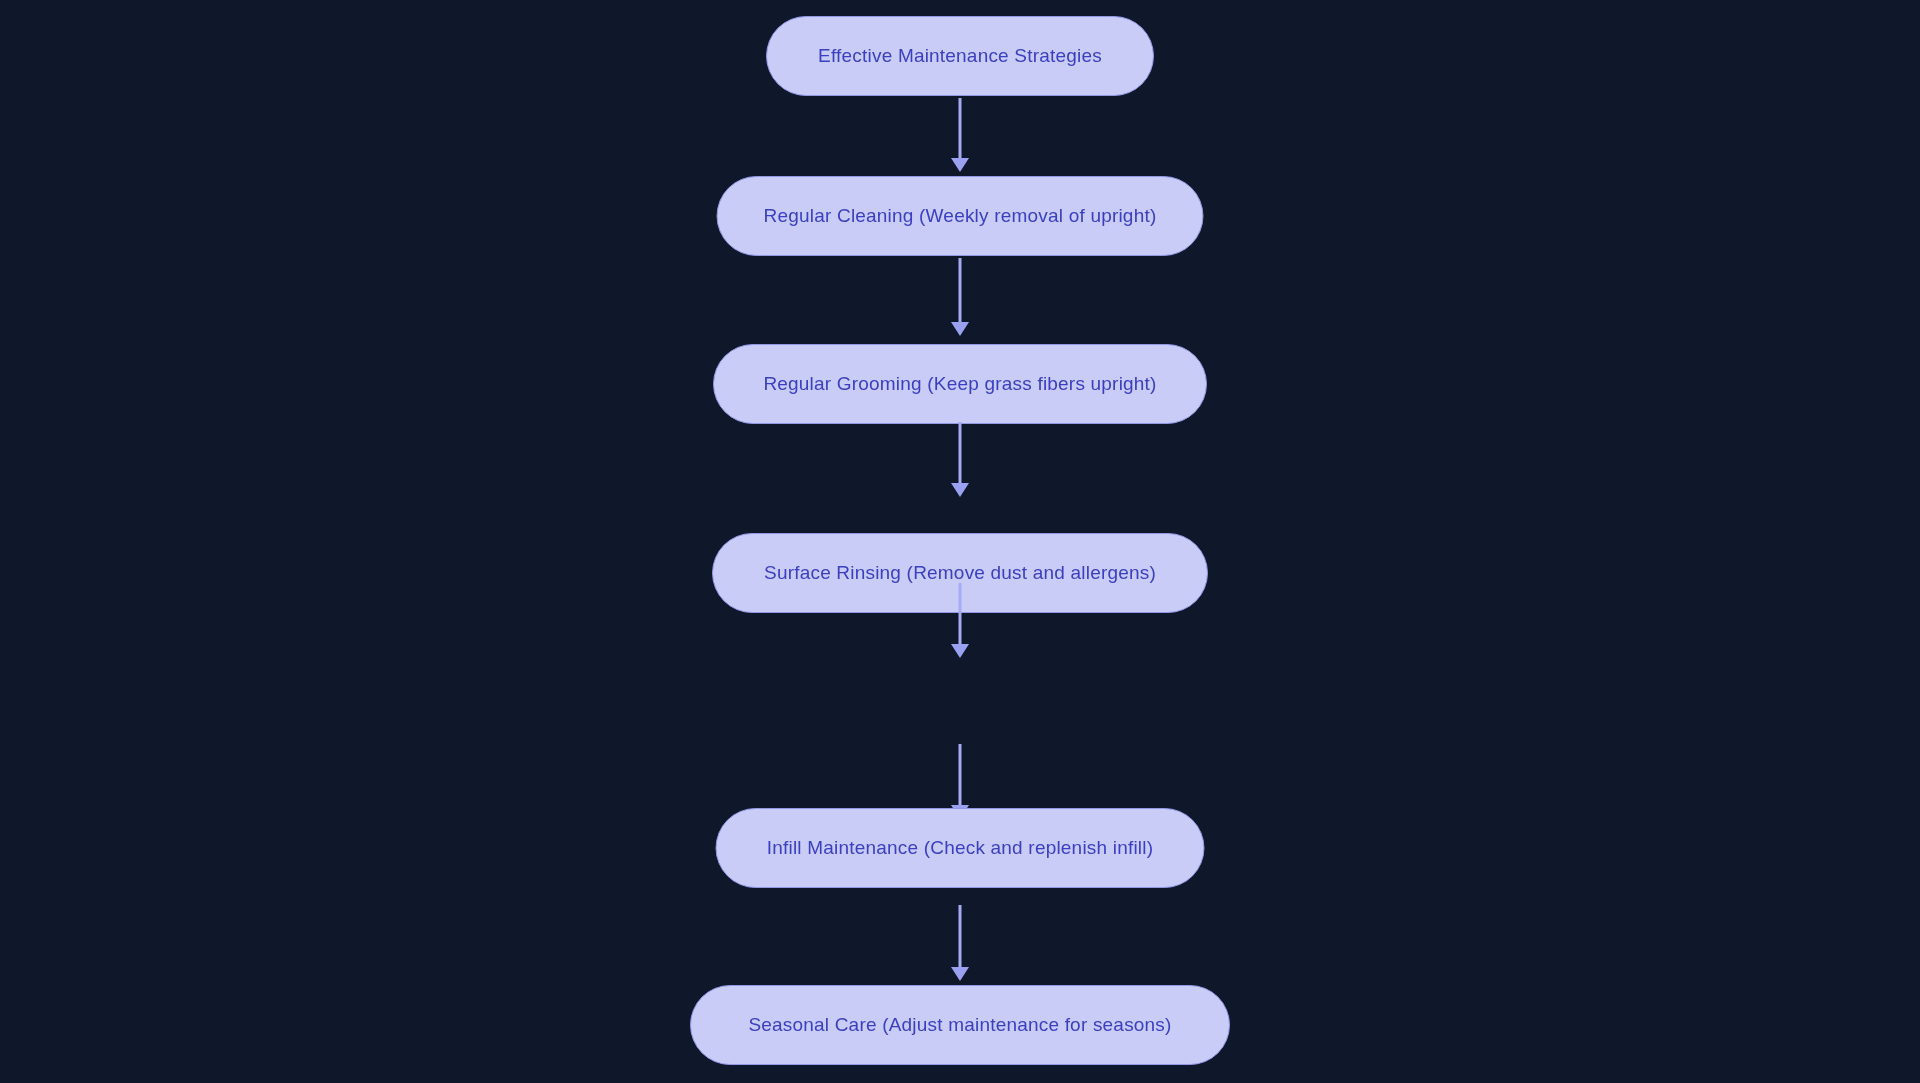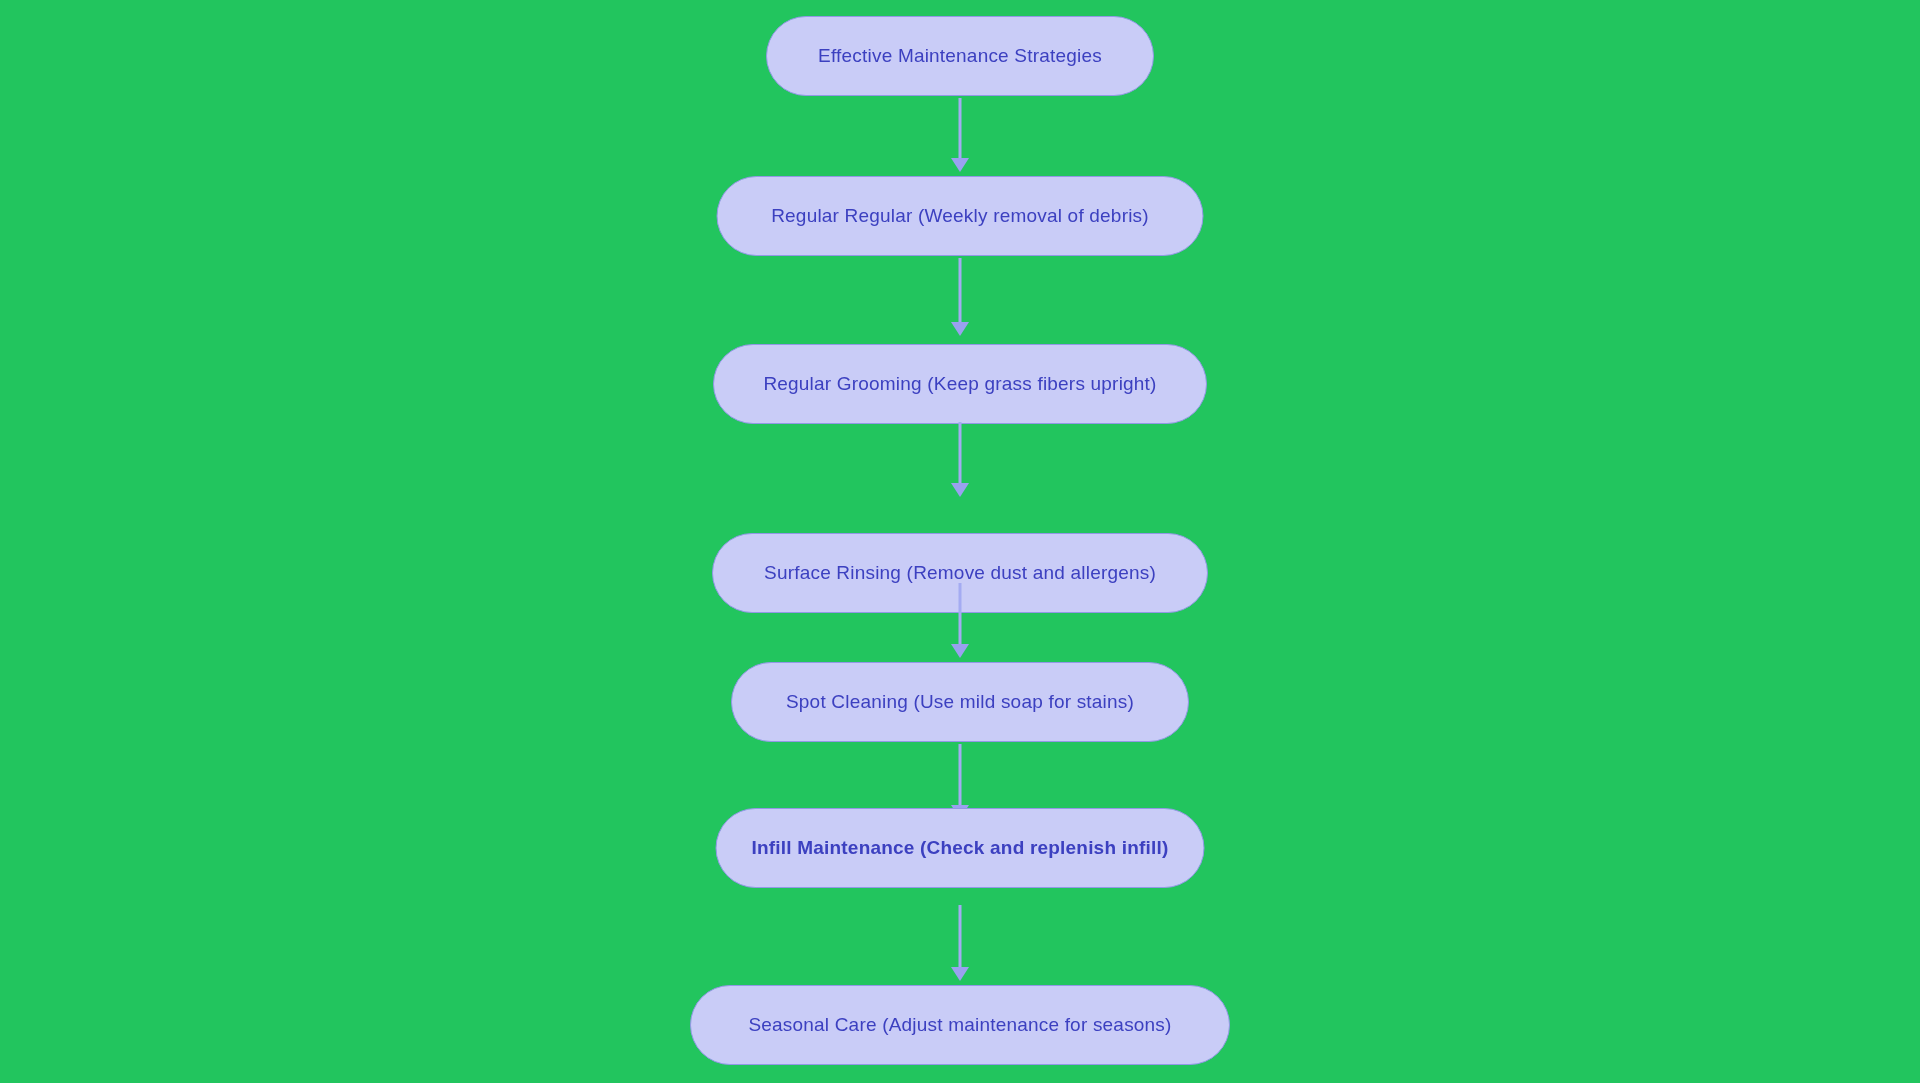--- a/index.html
+++ b/index.html
@@ -8,21 +8,21 @@
     background: #ffffff;
     width: 1920px;
     height: 1083px;
     overflow: hidden;
     font-family: "Liberation Sans", "DejaVu Sans", sans-serif;
   }
   .canvas {
     position: relative;
     width: 1920px;
     height: 1083px;
-    background: #22c55e;
+    background: #0f172a;
   }
   .node {
     position: absolute;
     left: 50%;
     transform: translateX(-50%);
     height: 80px;
     border-radius: 40px;
     background: #c9ccf7;
     border: 1.5px solid #9298e6;
     color: #3c40c0;
@@ -33,21 +33,21 @@
     justify-content: center;
     text-align: center;
     box-sizing: border-box;
     white-space: nowrap;
   }
   .n0 { top: 16px;  width: 388px; }
   .n1 { top: 176px; width: 487px; }
   .n2 { top: 344px; width: 494px; }
   .n3 { top: 501px; width: 496px; margin-top: 32px; }
   .n4 { top: 662px; width: 458px; }
-  .n5 { top: 808px; width: 489px; font-weight: bold; }
+  .n5 { top: 808px; width: 489px; }
   .n6 { top: 985px; width: 540px; text-align: right; }
 
   .arrow {
     position: absolute;
     left: 50%;
     transform: translateX(-50%);
     width: 20px;
   }
   .a0 { top: 98px;  height: 74px; }
   .a1 { top: 258px; height: 78px; }
@@ -81,42 +81,41 @@
 
 <div class="canvas">
 
   <div class="node n0">Effective Maintenance Strategies</div>
 
   <div class="arrow a0">
     <div class="line"></div>
     <div class="head"></div>
   </div>
 
-  <div class="node n1">Regular Regular (Weekly removal of debris)</div>
+  <div class="node n1">Regular Cleaning (Weekly removal of upright)</div>
 
   <div class="arrow a1">
     <div class="line"></div>
     <div class="head"></div>
   </div>
 
   <div class="node n2">Regular Grooming (Keep grass fibers upright)</div>
 
   <div class="arrow a2">
     <div class="line"></div>
     <div class="head"></div>
   </div>
 
   <div class="node n3">Surface Rinsing (Remove dust and allergens)</div>
 
   <div class="arrow a3">
     <div class="line"></div>
     <div class="head"></div>
   </div>
 
-  <div class="node n4">Spot Cleaning (Use mild soap for stains)</div>
 
   <div class="arrow a4">
     <div class="line"></div>
     <div class="head"></div>
   </div>
 
   <div class="node n5">Infill Maintenance (Check and replenish infill)</div>
 
   <div class="arrow a5">
     <div class="line"></div>

